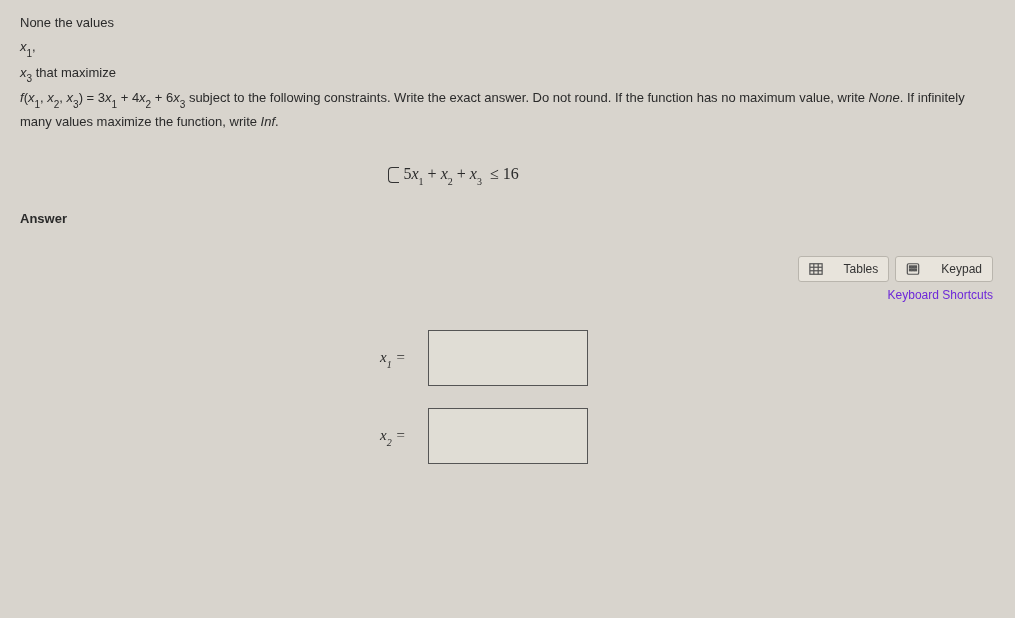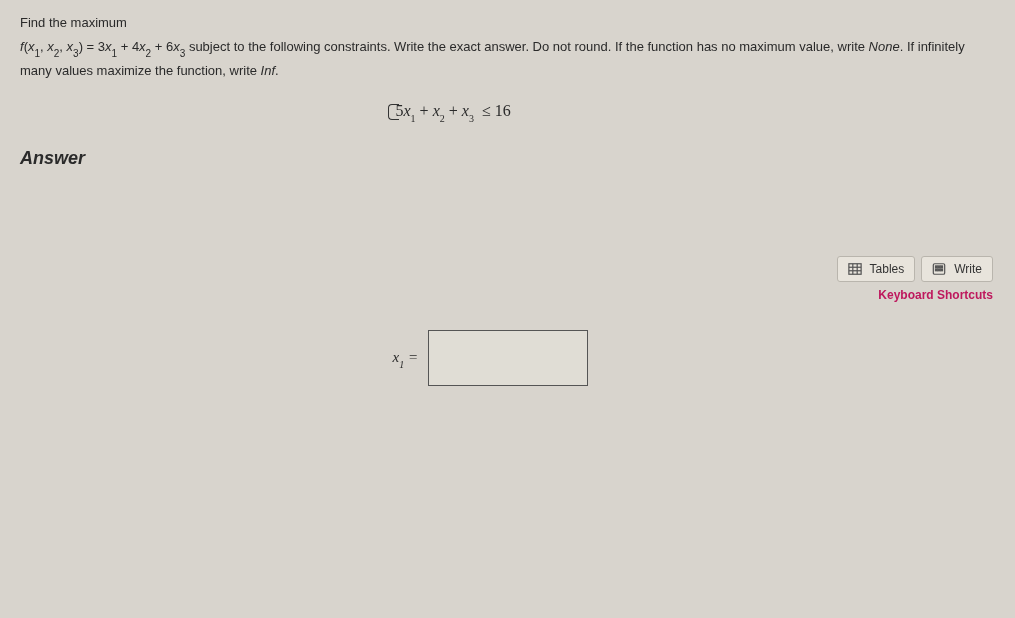--- a/index.html
+++ b/index.html
@@ -28,24 +28,24 @@
     .sub {
       font-size: 10px;
       vertical-align: sub;
       position: relative;
       top: 2px;
     }
     .italic {
       font-style: italic;
     }
     .constraints {
-      margin: 20px auto 20px;
+      margin: 32px auto 20px;
       width: 240px;
       position: relative;
-      padding-left: 8px;
+      padding-left: 16px;
       font-family: 'Times New Roman', serif;
       font-size: 16px;
     }
     .constraints::before {
       content: "";
       position: absolute;
       left: 0;
       top: 2px;
       bottom: 2px;
       width: 10px;
@@ -57,94 +57,98 @@
     }
     .constraints div {
       margin: 4px 0;
       white-space: nowrap;
     }
     .answer-section {
       margin-top: 26px;
     }
     .answer-label {
       font-weight: bold;
-      font-size: 18px;
-      font-style: italic;
+      font-size: 13px;
     }
     .toolbar {
       position: absolute;
       right: 22px;
       top: 256px;
       display: flex;
       flex-direction: column;
       align-items: flex-end;
       gap: 6px;
     }
     .toolbar-row {
       display: flex;
       gap: 6px;
     }
     .tool-button {
       display: flex;
       align-items: center;
-      gap: 8px;
+      gap: 21px;
       background: #e8e4dc;
       border: 1px solid #b9b5ad;
       border-radius: 3px;
       padding: 5px 10px;
       font-size: 12px;
       color: #333;
       cursor: pointer;
     }
     .shortcut-link {
-      color: #be185d;
+      color: #6d28d9;
       font-size: 12px;
       text-decoration: none;
       cursor: pointer;
-      font-weight: bold;
     }
     .answers-inputs {
       position: absolute;
       left: 380px;
       top: 330px;
       display: flex;
       flex-direction: column;
       gap: 22px;
     }
     .input-row {
       display: flex;
       align-items: center;
       gap: 10px;
     }
     .input-label {
       font-family: 'Times New Roman', serif;
       font-size: 15px;
       font-style: italic;
       width: 38px;
-      text-align: right;
+      text-align: left;
     }
     .ans-input {
       width: 160px;
       height: 56px;
       border: 1.5px solid #555;
       background: #e0ddd5;
       padding: 4px;
       font-size: 14px;
     }
     .icon-svg {
       width: 14px;
       height: 14px;
       flex-shrink: 0;
     }
   </style>
 </head>
 <body>
 
 <div class="problem-text">
-  <div>Find the maximum</div>
+  <div>None the values</div>
+  <div>
+    <span class="italic">x</span><span class="sub">1</span>,
+  </div>
+  <div>
+    <span class="italic">x</span><span class="sub">3</span> that maximize
+  </div>
   <div>
     <span class="italic">f</span>(<span class="italic">x</span><span class="sub">1</span>, <span class="italic">x</span><span class="sub">2</span>, <span class="italic">x</span><span class="sub">3</span>) = 3<span class="italic">x</span><span class="sub">1</span> + 4<span class="italic">x</span><span class="sub">2</span> + 6<span class="italic">x</span><span class="sub">3</span><span> subject to the following constraints. Write the exact answer. Do not round. If the function has no maximum value, write </span><span class="italic">None</span><span>. If infinitely many values maximize the function, write </span><span class="italic">Inf</span><span>.</span>
   </div>
 </div>
 
 <div class="constraints">
   <div>5<span class="italic">x</span><span class="sub">1</span> + <span class="italic">x</span><span class="sub">2</span> + <span class="italic">x</span><span class="sub">3</span> &nbsp;≤ 16</div>
 </div>
 
 <div class="answer-section">
@@ -166,24 +170,28 @@
     <div class="tool-button">
       <svg class="icon-svg" viewBox="0 0 16 16" fill="none" stroke="#555" stroke-width="1.4">
         <rect x="1.5" y="2" width="13" height="12" rx="1.5"></rect>
         <rect x="4" y="4.5" width="2" height="2" fill="#555"></rect>
         <rect x="7" y="4.5" width="2" height="2" fill="#555"></rect>
         <rect x="10" y="4.5" width="2" height="2" fill="#555"></rect>
         <rect x="4" y="8" width="2" height="2" fill="#555"></rect>
         <rect x="7" y="8" width="2" height="2" fill="#555"></rect>
         <rect x="10" y="8" width="2" height="2" fill="#555"></rect>
       </svg>
-      <span>Write</span>
+      <span>Keypad</span>
     </div>
   </div>
   <a class="shortcut-link">Keyboard Shortcuts</a>
 </div>
 
 <div class="answers-inputs">
   <div class="input-row">
     <span class="input-label"><span class="italic">x</span><span class="sub">1</span> =</span>
     <input class="ans-input" type="text" value="" style="">
   </div>
+  <div class="input-row">
+    <span class="input-label"><span class="italic">x</span><span class="sub">2</span> =</span>
+    <input class="ans-input" type="text" value="" style="">
+  </div>
 </div>
 
 </body></html>

